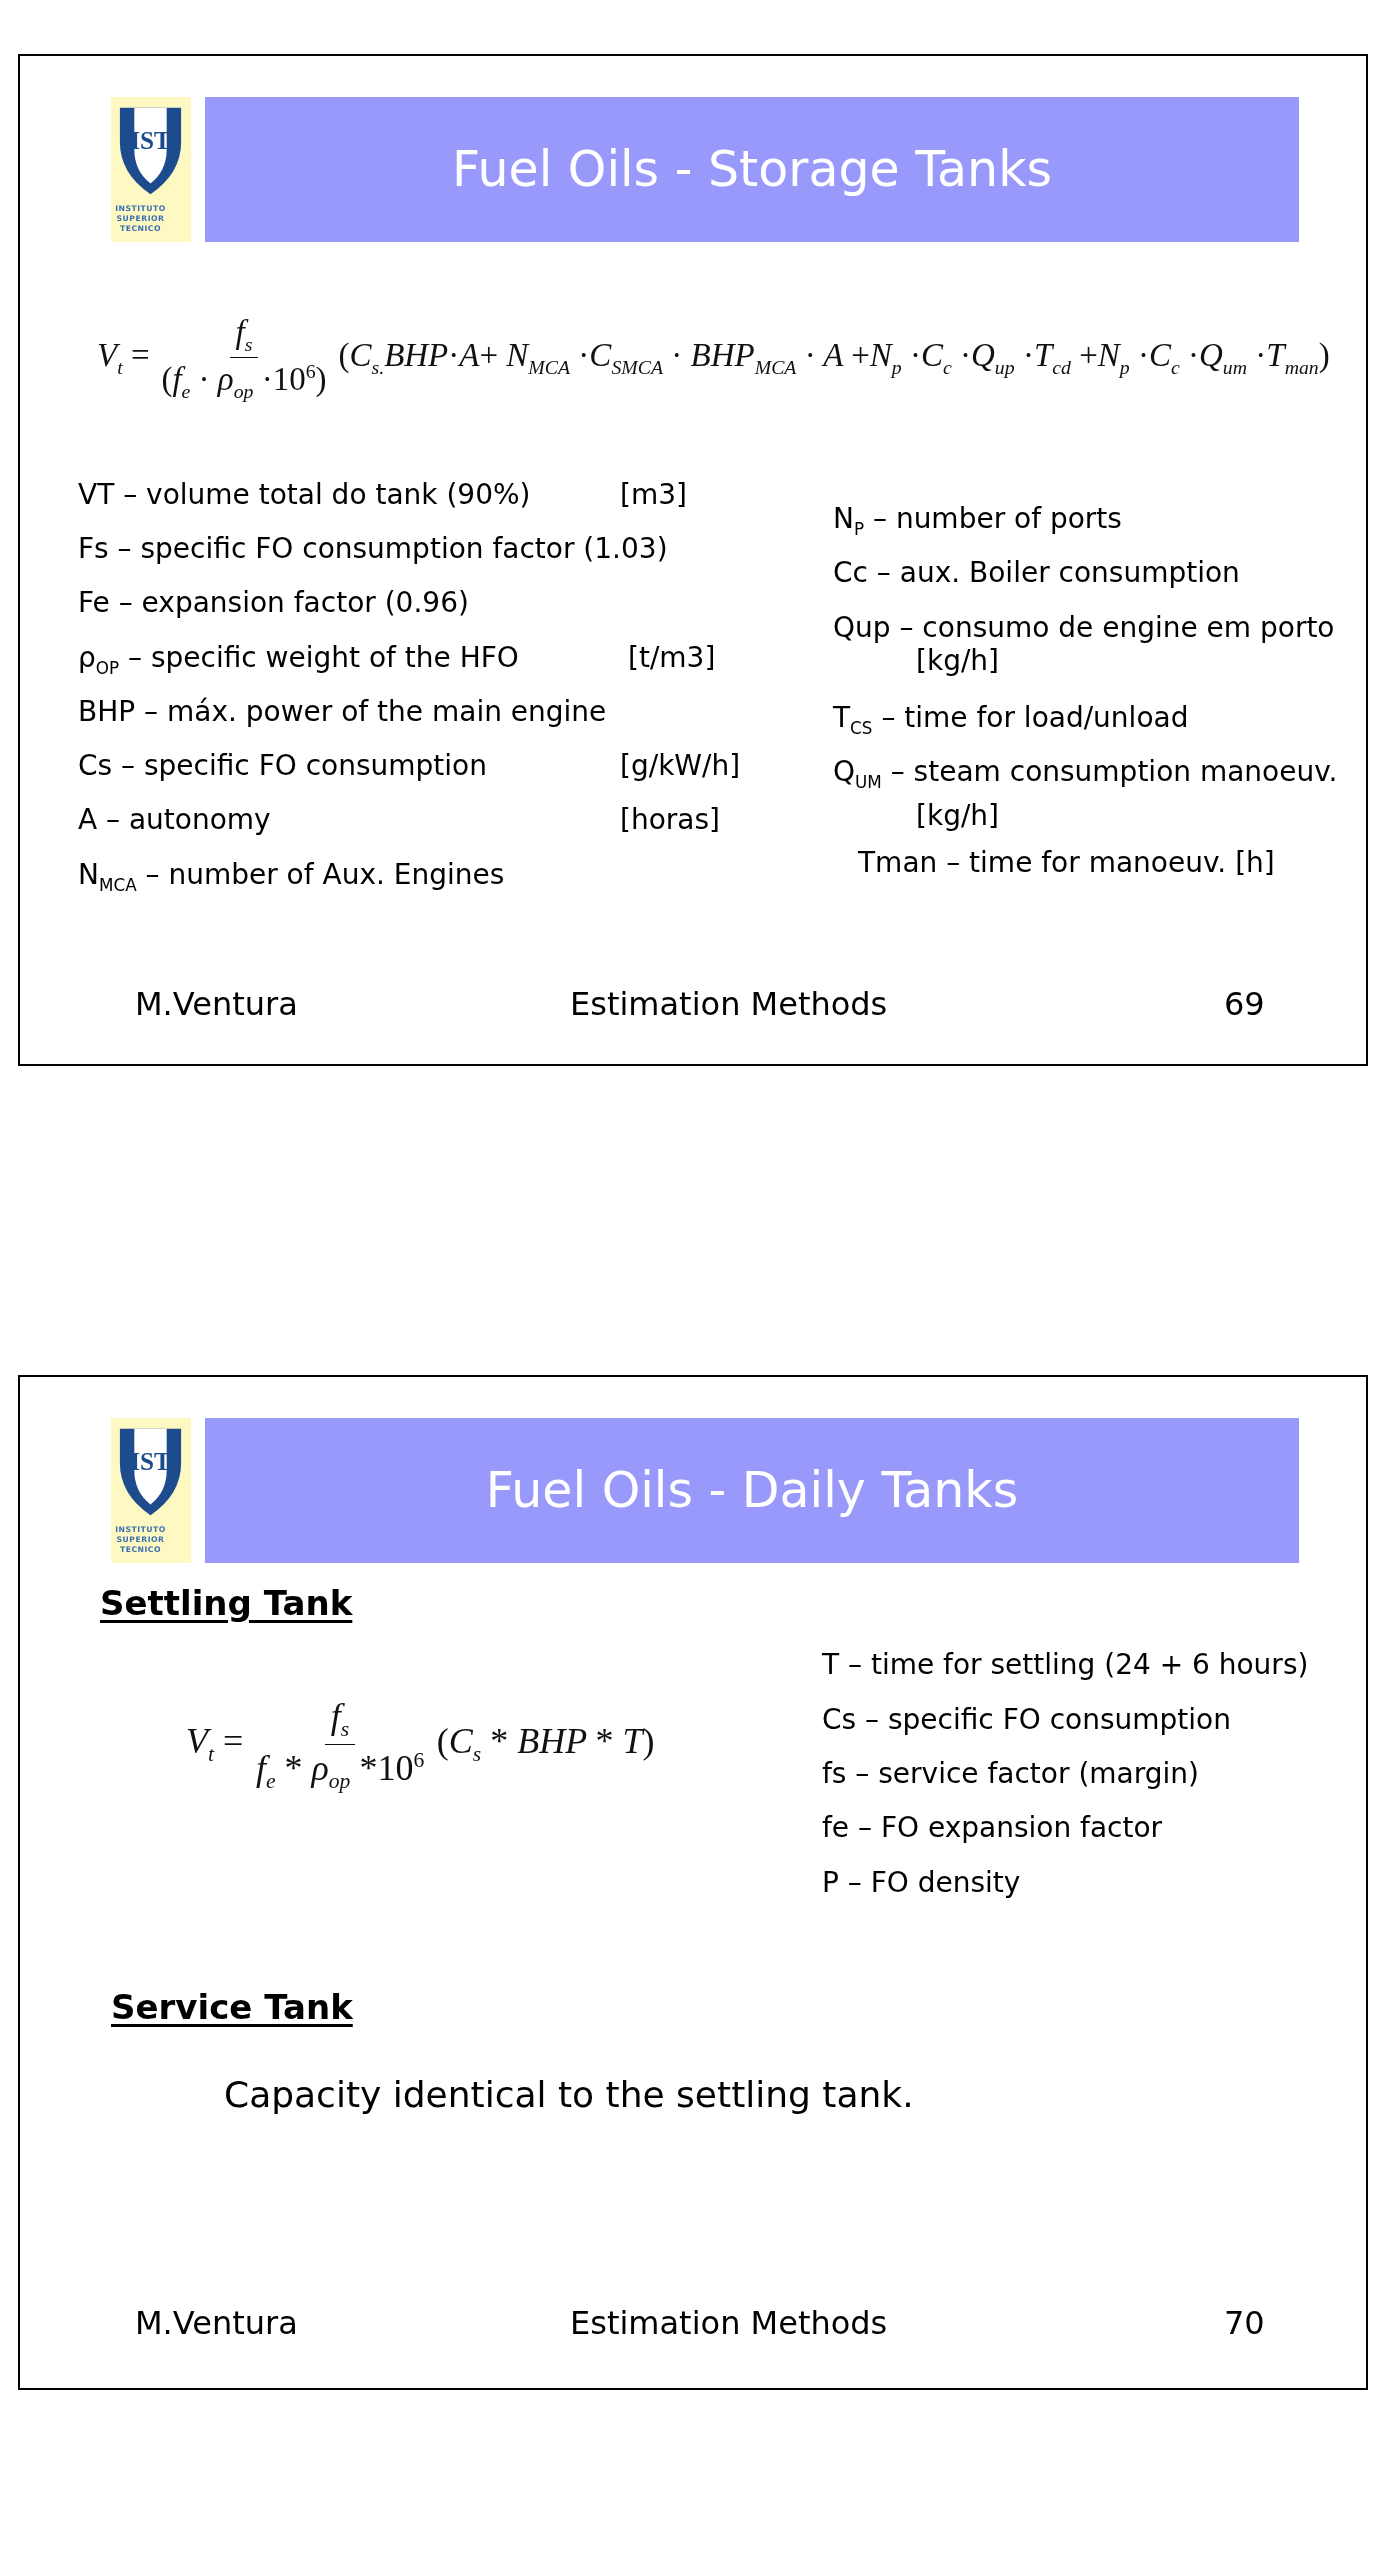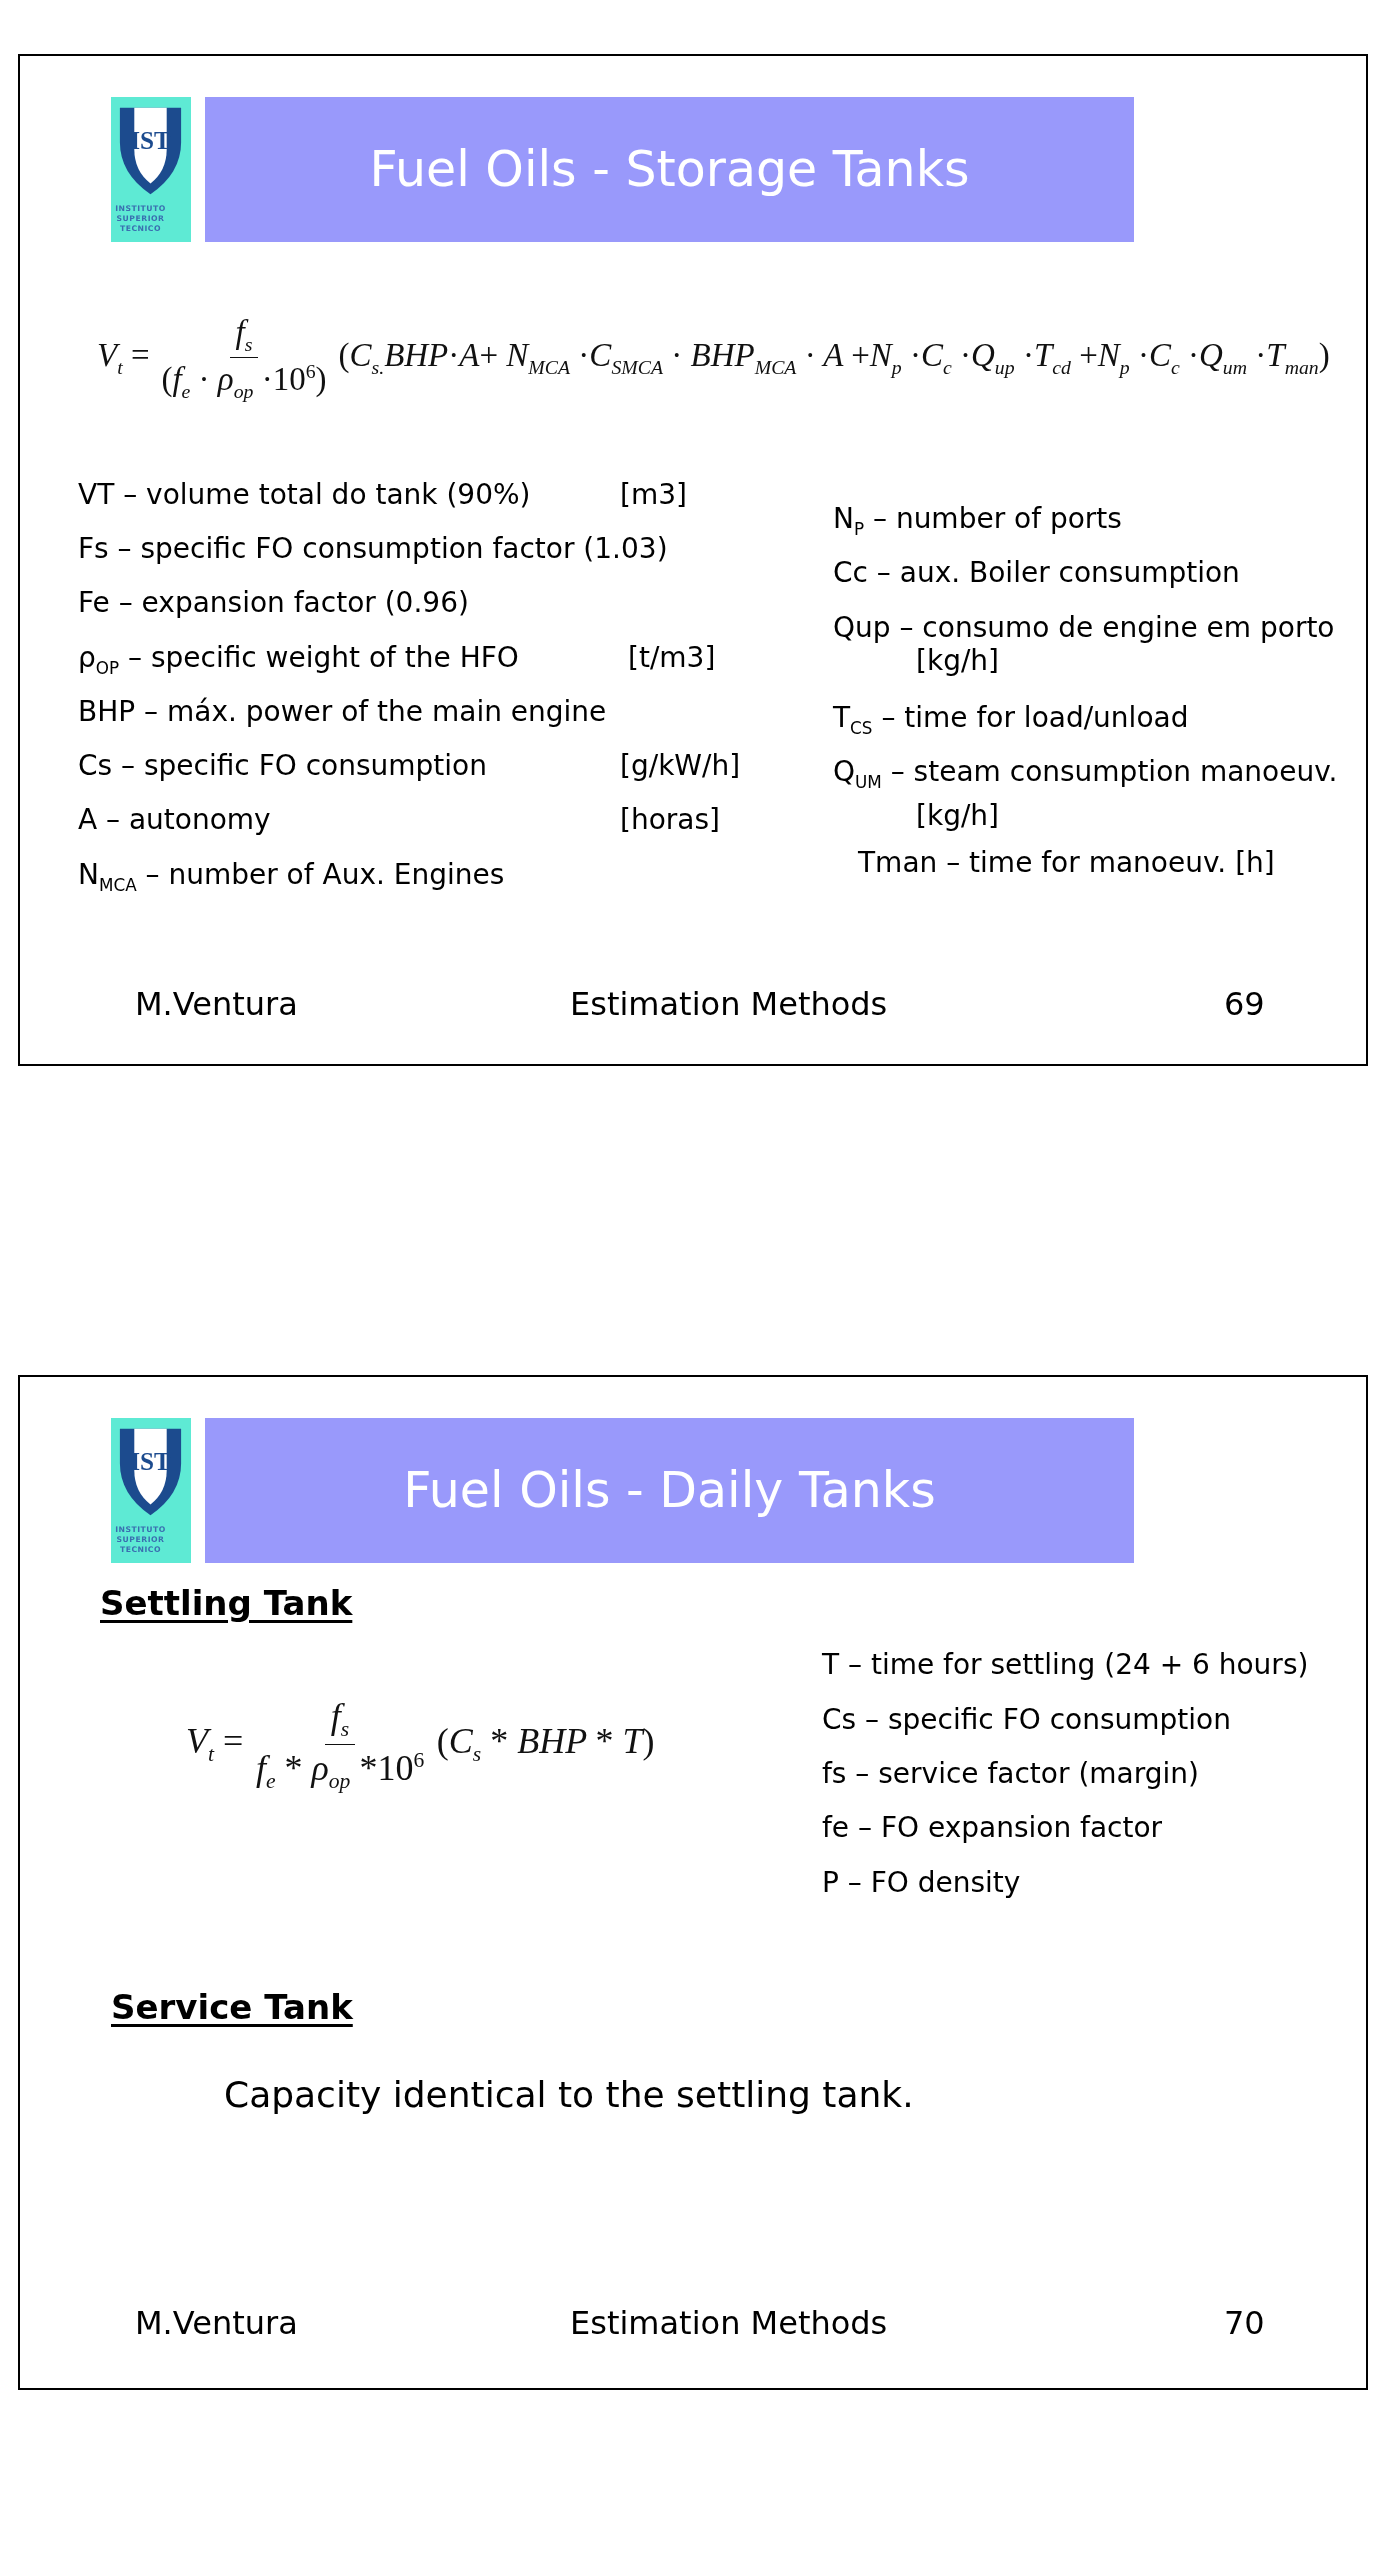--- a/index.html
+++ b/index.html
@@ -1,25 +1,25 @@
 <!DOCTYPE html>
 <html style="font-size:14.5px"><head>
 <meta charset="utf-8">
 <style>
   html, body { margin: 0; padding: 0; background: #ffffff; }
   body { width: 1390px; height: 2576px; position: relative; overflow: hidden;
          font-family: "DejaVu Sans", sans-serif; color: #000; }
   .slide { position: absolute; left: 18px; width: 1346px; border: 2.7px solid #000; background: #fff; box-sizing: content-box; }
   #slide1 { top: 54px; height: 1008px; }
   #slide2 { top: 1375px; height: 1011px; }
-  .logo { position: absolute; left: 91px; top: 41px; width: 80px; height: 145px; background: #5eead4; }
+  .logo { position: absolute; left: 91px; top: 41px; width: 80px; height: 145px; background: #fef9c3; }
   .logo svg { position: absolute; left: 7.2px; top: 9px; }
   .logo-text { position: absolute; left: 0; width: 59px; text-align: center; color: #3a6fb0;
                font-family: "DejaVu Sans", sans-serif; font-size: 7.7px; font-weight: bold; letter-spacing: 0.5px; line-height: 10px; }
-  .title-bar { position: absolute; left: 185px; top: 41px; width: 929px; height: 145px; background: #9999fb;
+  .title-bar { position: absolute; left: 185px; top: 41px; width: 1094px; height: 145px; background: #9999fb;
                color: #fff; display: flex; align-items: center; justify-content: center; flex-direction: column;
                font-family: "DejaVu Sans", sans-serif; font-size: 49px; font-weight: normal; line-height: 62px; text-align: center; }
   .formula { position: absolute; font-family: "Liberation Serif", serif; font-style: italic; color: #111; white-space: nowrap; }
   .frac { display: inline-flex; flex-direction: column; align-items: center; vertical-align: middle; margin: 0 3.6px; }
   .frac .num { border-bottom: 1.8px solid #111; padding: 0 5.4px 1.8px; }
   .frac .den { padding-top: 1.8px; }
   .up { font-style: normal; }
   sub { font-size: 60%; }
   sup { font-size: 60%; }
   .def { position: absolute; font-family: "DejaVu Sans", sans-serif; font-size: 28px; line-height: 33px; white-space: nowrap; }

